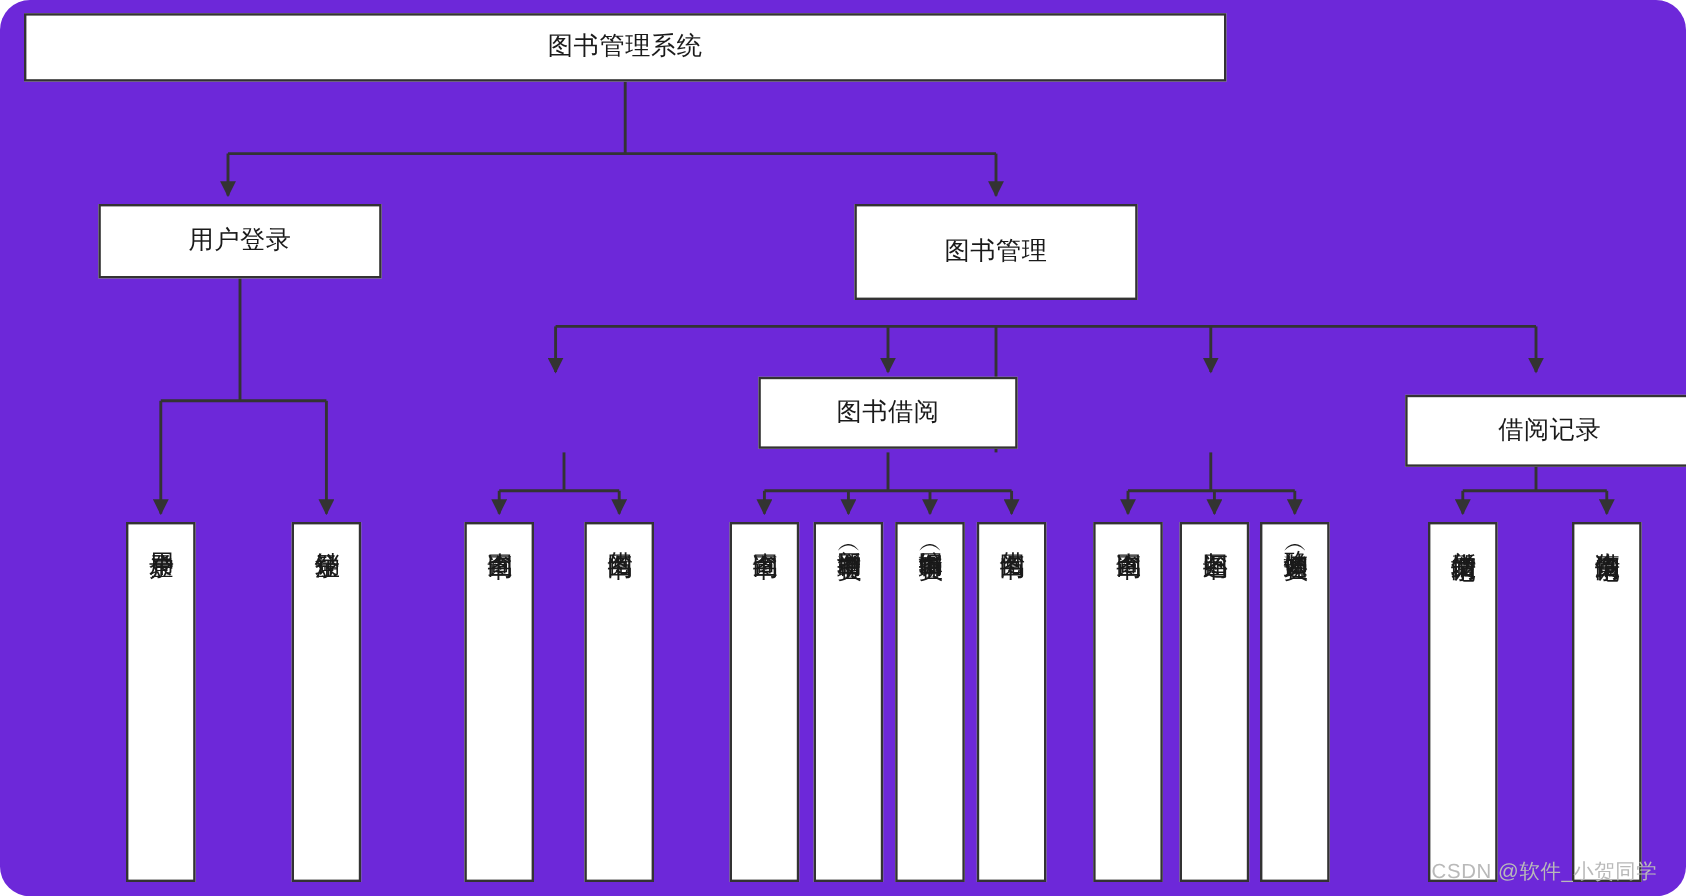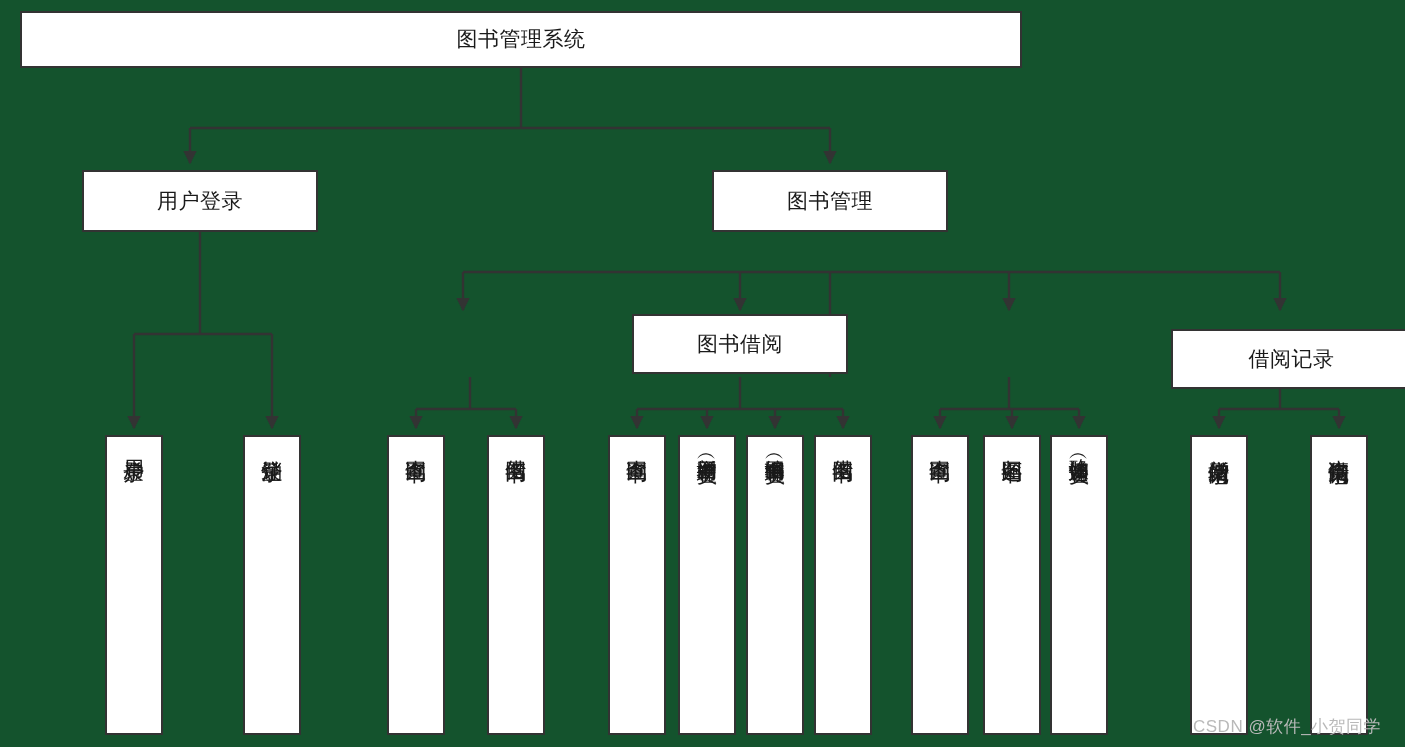--- a/index.html
+++ b/index.html
@@ -7,22 +7,23 @@
     padding: 0;
     background: #ffffff;
   }
   body {
     font-family: "Liberation Sans", "DejaVu Sans", sans-serif;
   }
   #canvas {
     position: relative;
     width: 1405px;
     height: 747px;
-    background: #14532d;
+    background: #6d28d9;
     overflow: hidden;
+    border-radius: 25px;
   }
   svg.wires {
     position: absolute;
     left: 0;
     top: 0;
     width: 1405px;
     height: 747px;
     pointer-events: none;
   }
   .node {
@@ -124,21 +125,21 @@
     </g>
   </svg>
 
   <div class="node horiz" style="left:20px; top:11px; width:1002px; height:57px;">
     <span class="label">图书管理系统</span>
   </div>
 
   <div class="node horiz" style="left:82px; top:170px; width:236px; height:62px;">
     <span class="label">用户登录</span>
   </div>
-  <div class="node horiz" style="left:712px; top:170px; width:236px; height:62px;">
+  <div class="node horiz" style="left:712px; top:170px; width:236px; height:80px;">
     <span class="label">图书管理</span>
   </div>
 
   <div class="node horiz" style="left:632px; top:314px; width:216px; height:60px;">
     <span class="label">图书借阅</span>
   </div>
   <div class="node horiz" style="left:1171px; top:317px; width:241px; height:60px;margin-top:12px;">
     <span class="label">借阅记录</span>
   </div>
 

